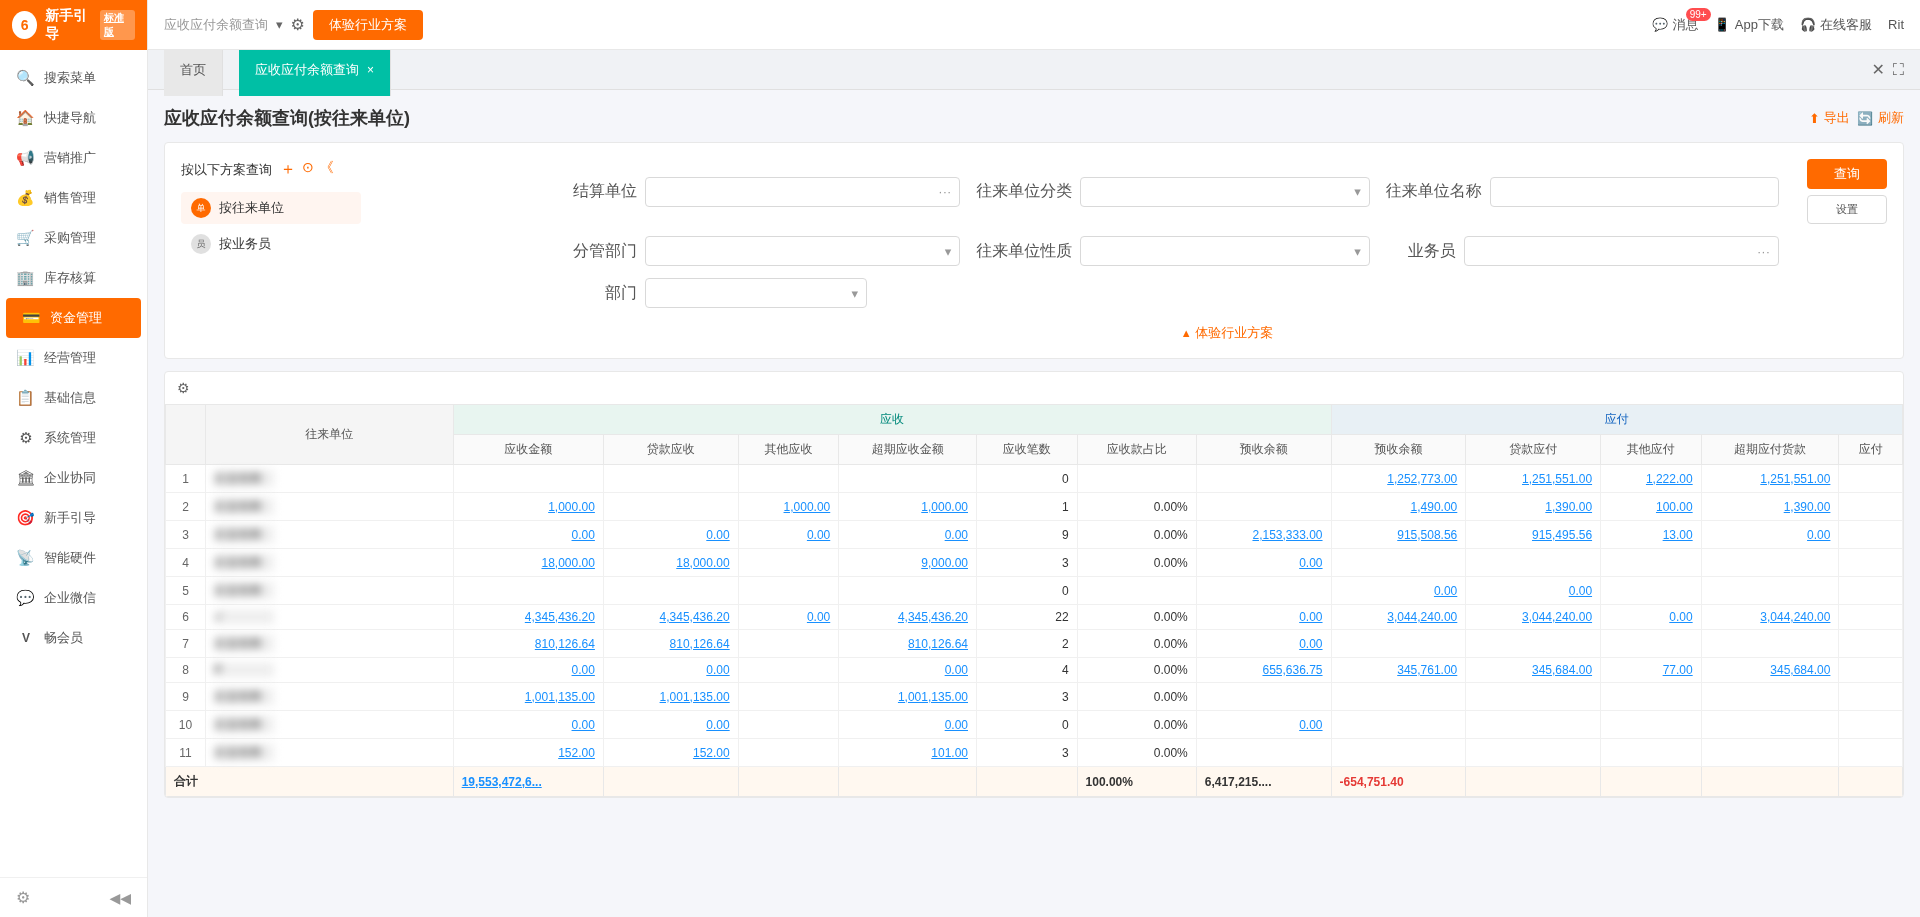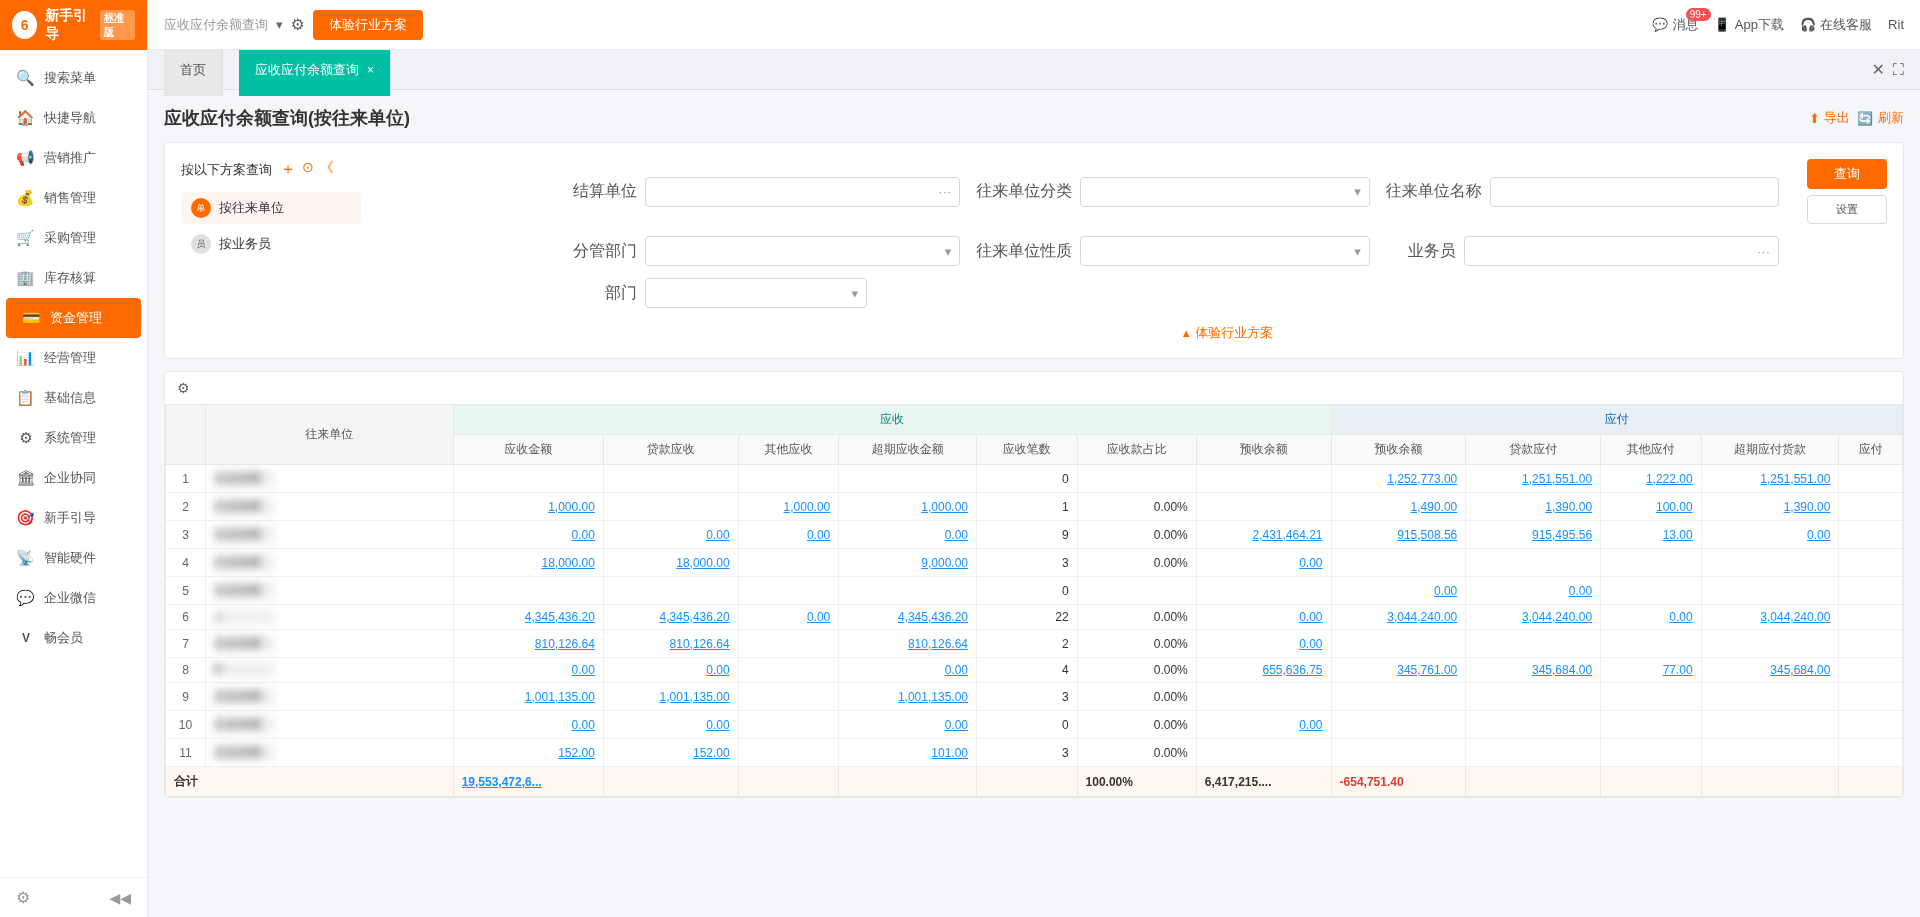--- a/index.html
+++ b/index.html
@@ -480,21 +480,21 @@
             </tr>
             <tr>
               <td>3</td>
               <td style="text-align: left;"><span class="blurred" style="font-size: 12px;">企业名称</span></td>
               <td class="cell-link">0.00</td>
               <td class="cell-link">0.00</td>
               <td class="cell-link">0.00</td>
               <td class="cell-link">0.00</td>
               <td>9</td>
               <td>0.00%</td>
-              <td class="cell-link">2,431,464.21</td>
+              <td class="cell-link">2,153,333.00</td>
               <td class="cell-link">915,508.56</td>
               <td class="cell-link">915,495.56</td>
               <td class="cell-link">13.00</td>
               <td class="cell-link">0.00</td>
               <td></td>
             </tr>
             <tr>
               <td>4</td>
               <td style="text-align: left;"><span class="blurred" style="font-size: 12px;">企业名称</span></td>
               <td class="cell-link">18,000.00</td>

